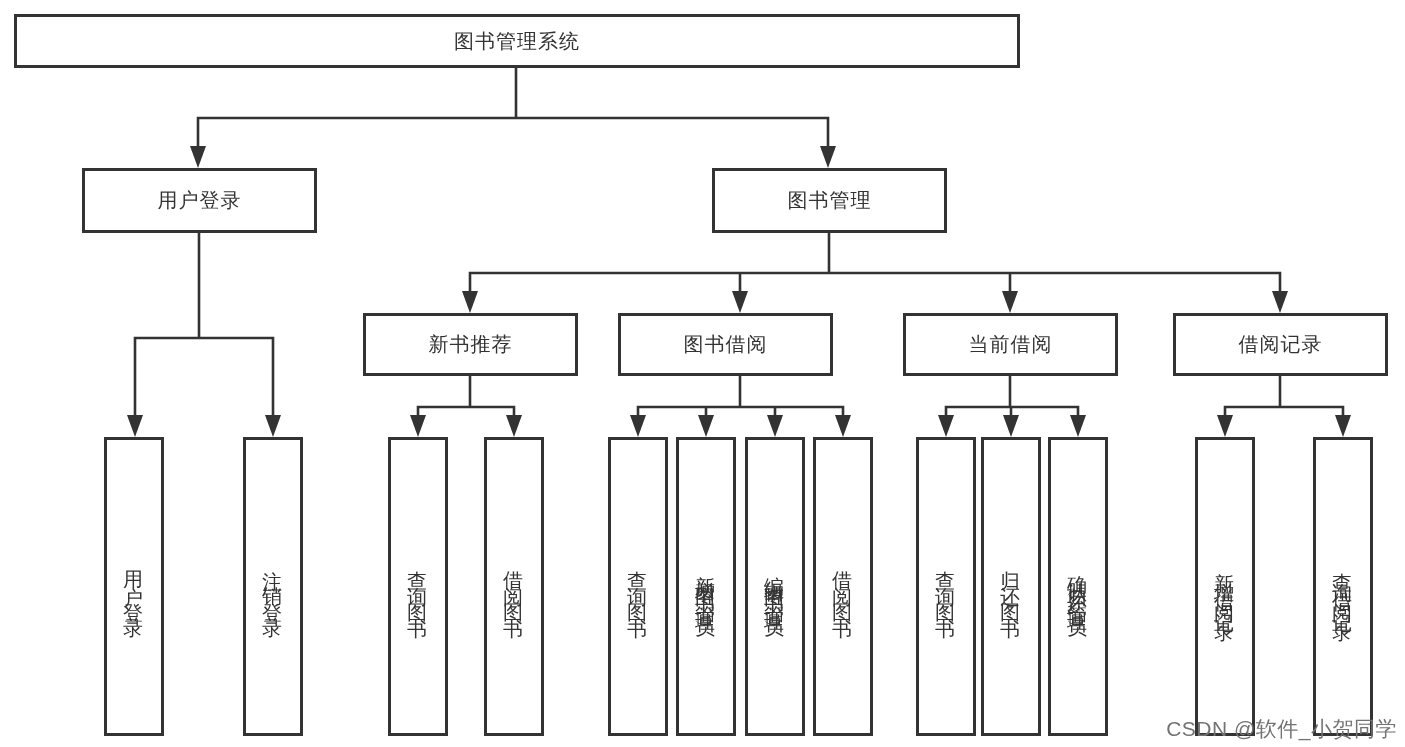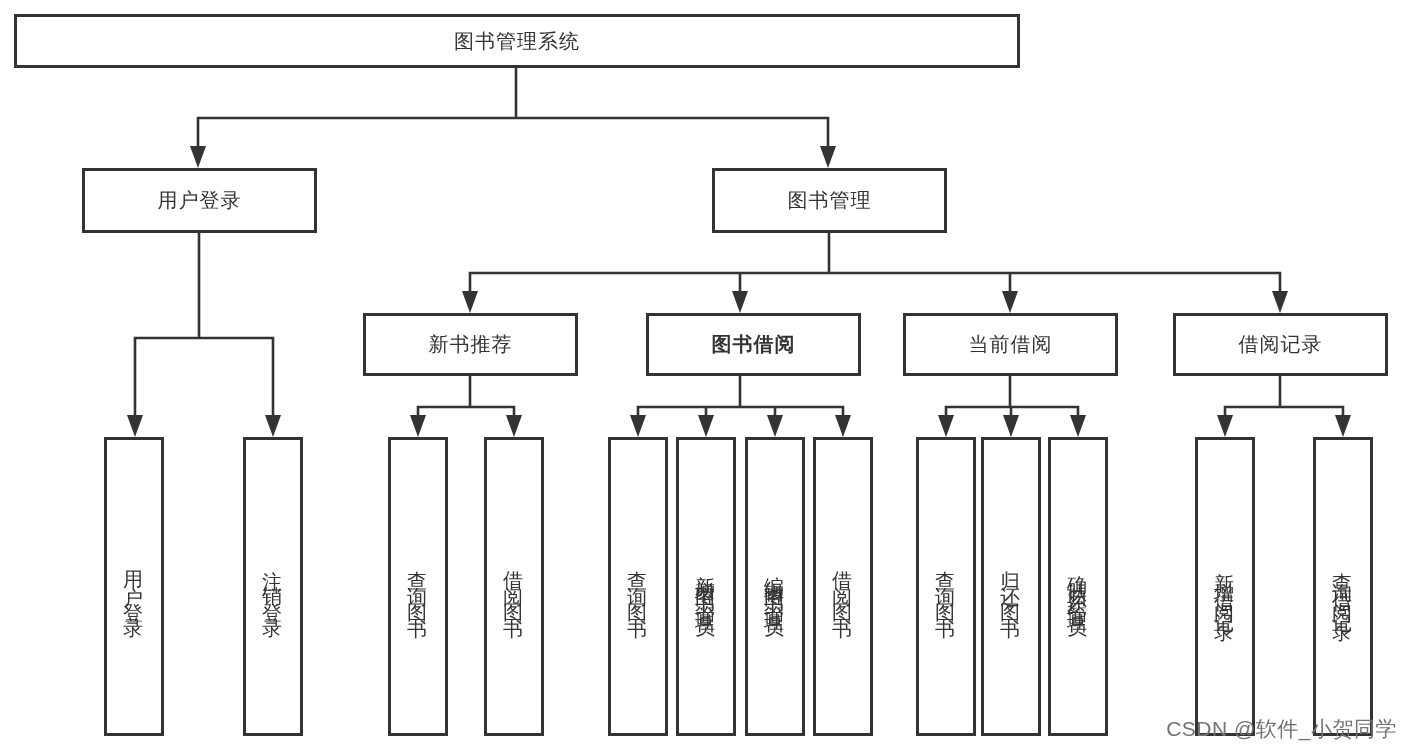--- a/index.html
+++ b/index.html
@@ -58,21 +58,21 @@
     z-index: 3;
   }
   
   .n-root      { left: 14px;   top: 14px;  width: 1006px; height: 54px; }
   
   .n-login     { left: 82px;   top: 168px; width: 235px;  height: 65px; }
   .n-mgmt      { left: 712px;  top: 168px; width: 235px;  height: 65px; }
   
   .n-mod       { top: 313px; width: 215px; height: 63px; }
   .n-mod0 { left: 363px; }
-  .n-mod1 { left: 646px; font-weight: bold; }
+  .n-mod1 { left: 618px; }
   .n-mod2 { left: 903px; }
   .n-mod3 { left: 1173px; }
   
   .n-l0  { left: 104px; }
   .n-l1  { left: 243px; }
   .n-l2  { left: 388px; }
   .n-l3  { left: 484px; }
   .n-l4  { left: 608px; }
   .n-l5  { left: 676px; }
   .n-l6  { left: 745px; }

